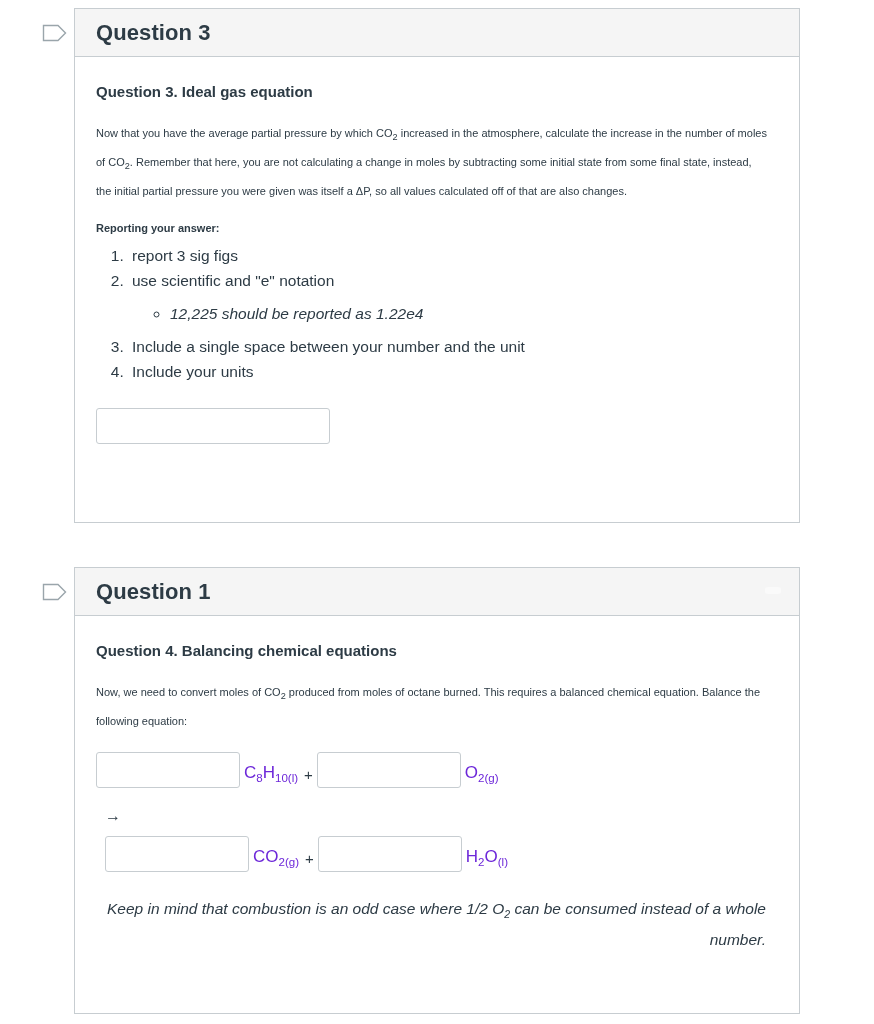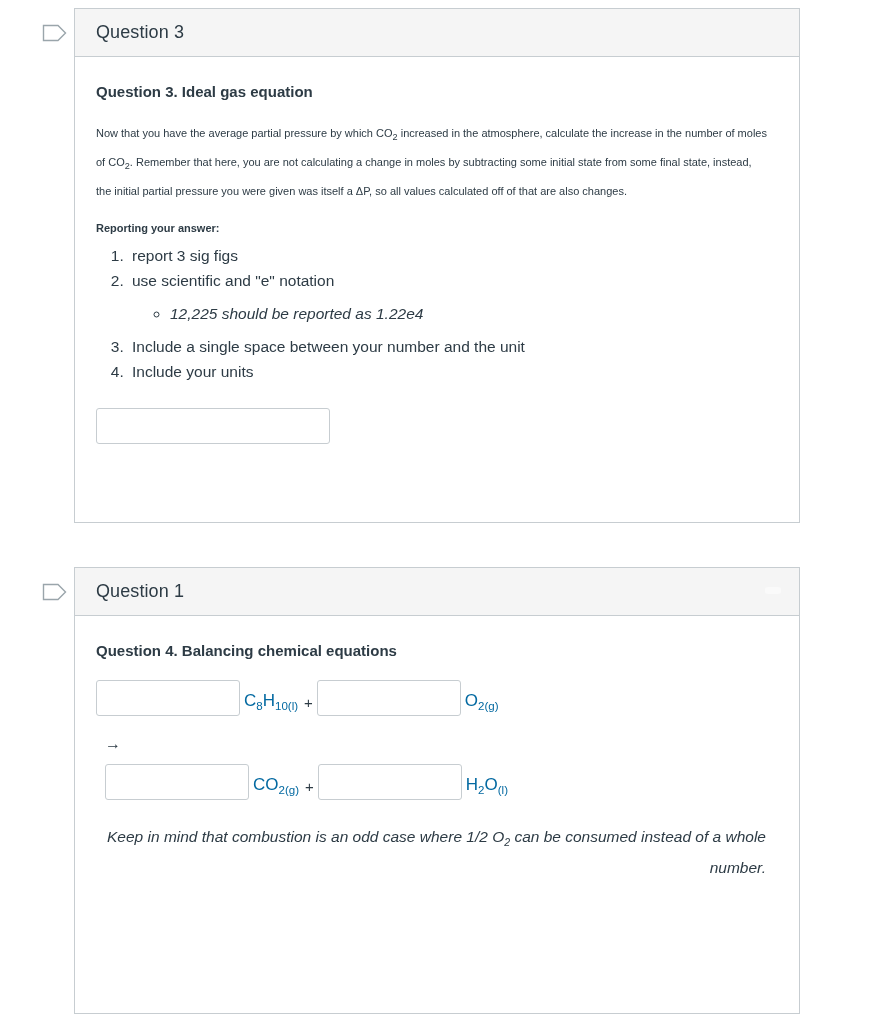--- a/index.html
+++ b/index.html
@@ -38,22 +38,22 @@
     height: 48px;
     background: #f5f5f5;
     border-bottom: 1px solid #c7cdd1;
     display: flex;
     align-items: center;
     padding: 0 16px 0 21px;
     box-sizing: border-box;
     position: relative;
   }
   .question-header-title {
-    font-size: 18px;
-    font-weight: normal;
+    font-size: 22px;
+    font-weight: bold;
     color: #2d3b45;
     letter-spacing: 0.1px;
   }
   .header-ghost {
     position: absolute;
     right: 18px;
     top: 19px;
     width: 16px;
     height: 7px;
     background: #fafafa;
@@ -143,21 +143,21 @@
     background: #fff;
     box-sizing: border-box;
     font-family: "Liberation Sans", sans-serif;
     font-size: 14px;
     padding: 0 8px;
     color: #2d3b45;
     outline: none;
   }
   .formula {
     font-size: 17px;
-    color: #0369a1;
+    color: #6d28d9;
     white-space: nowrap;
     margin: 0 4px;
     line-height: 1;
     padding-top: 8px;
   }
   .formula sub { font-size: 0.68em; }
   .plus {
     font-size: 15px;
     margin: 0 4px 0 2px;
     padding-top: 8px;
@@ -236,20 +236,23 @@
 
     <div class="question-header">
       <span class="question-header-title">Question 1</span>
       <span class="header-ghost"></span>
     </div>
 
     <div class="question-body">
 
       <p class="q-subtitle">Question 4. Balancing chemical equations</p>
 
+      <p class="q-para narrow-4">
+        <span>Now, we need to convert moles of CO</span><sub>2</sub><span> produced from moles of octane burned. This requires a balanced chemical equation. Balance the following equation:</span>
+      </p>
 
       <div class="equation-row" id="equation-row-reactants">
         <input class="coef-input" type="text" value="" style="">
         <span class="formula"><span>C</span><sub>8</sub><span>H</span><sub>10(l)</sub></span>
         <span class="plus">+</span>
         <input class="coef-input" type="text" value="" style="">
         <span class="formula"><span>O</span><sub>2(g)</sub></span>
       </div>
 
       <div class="arrow-row">

